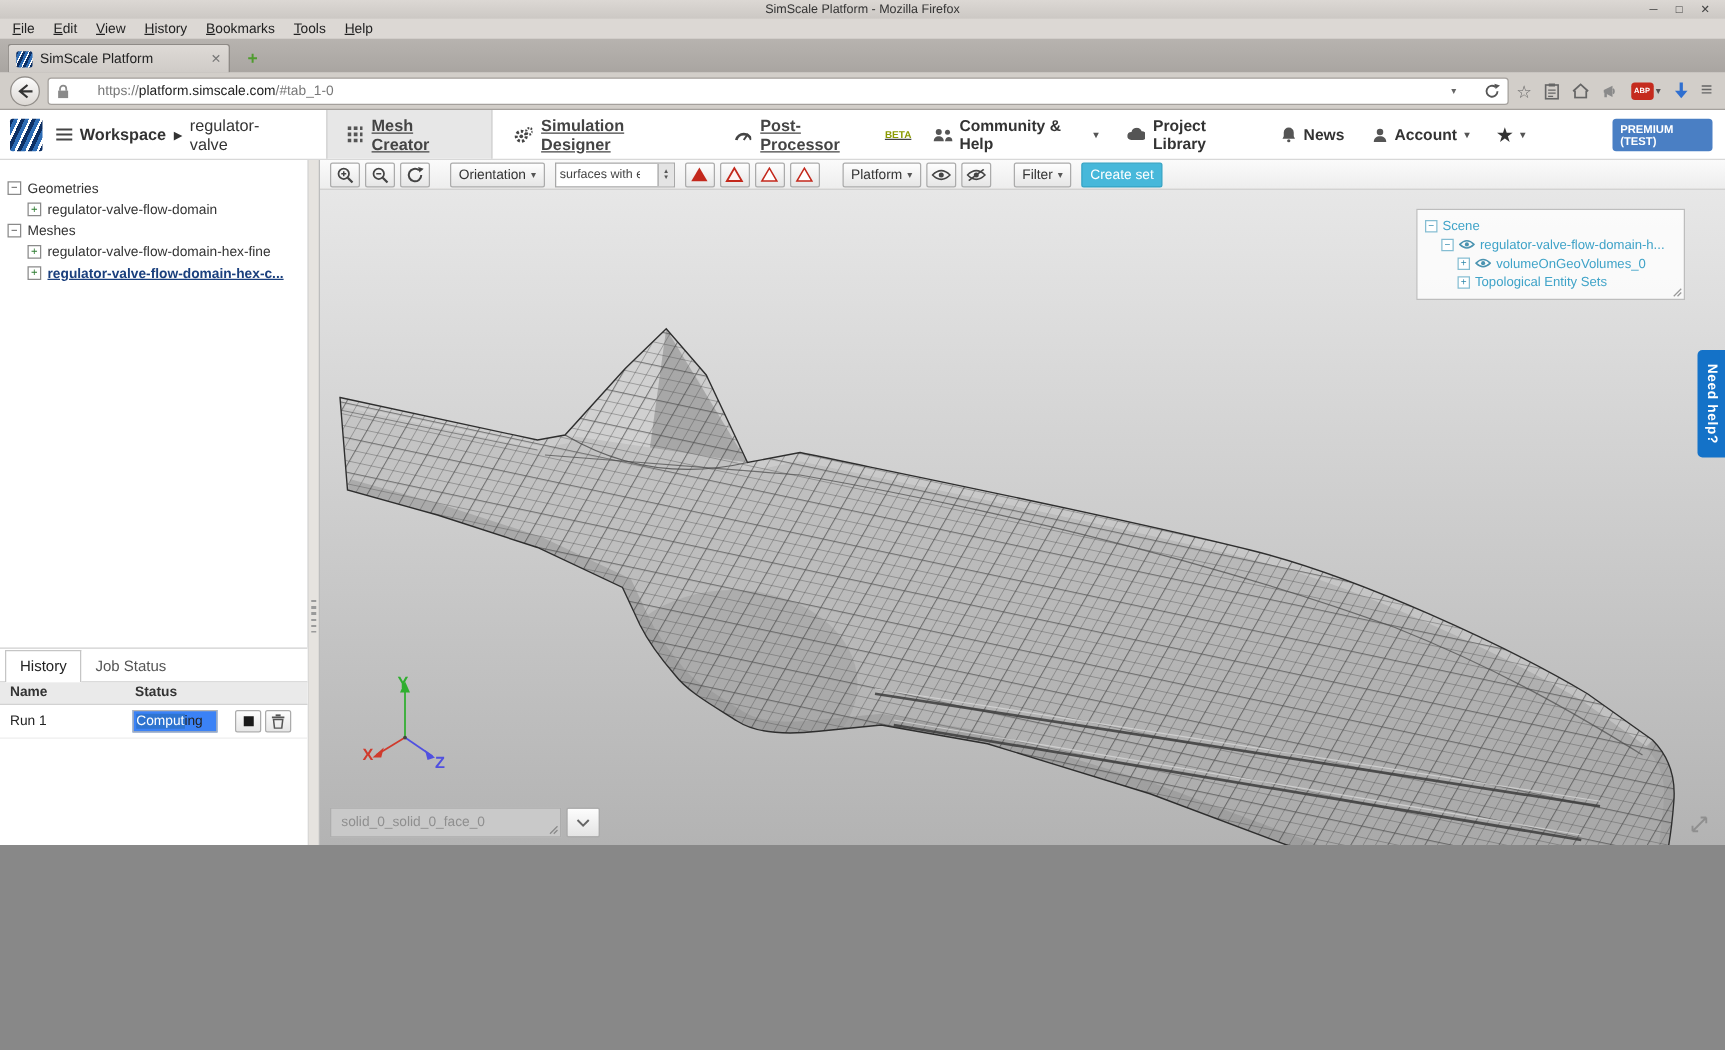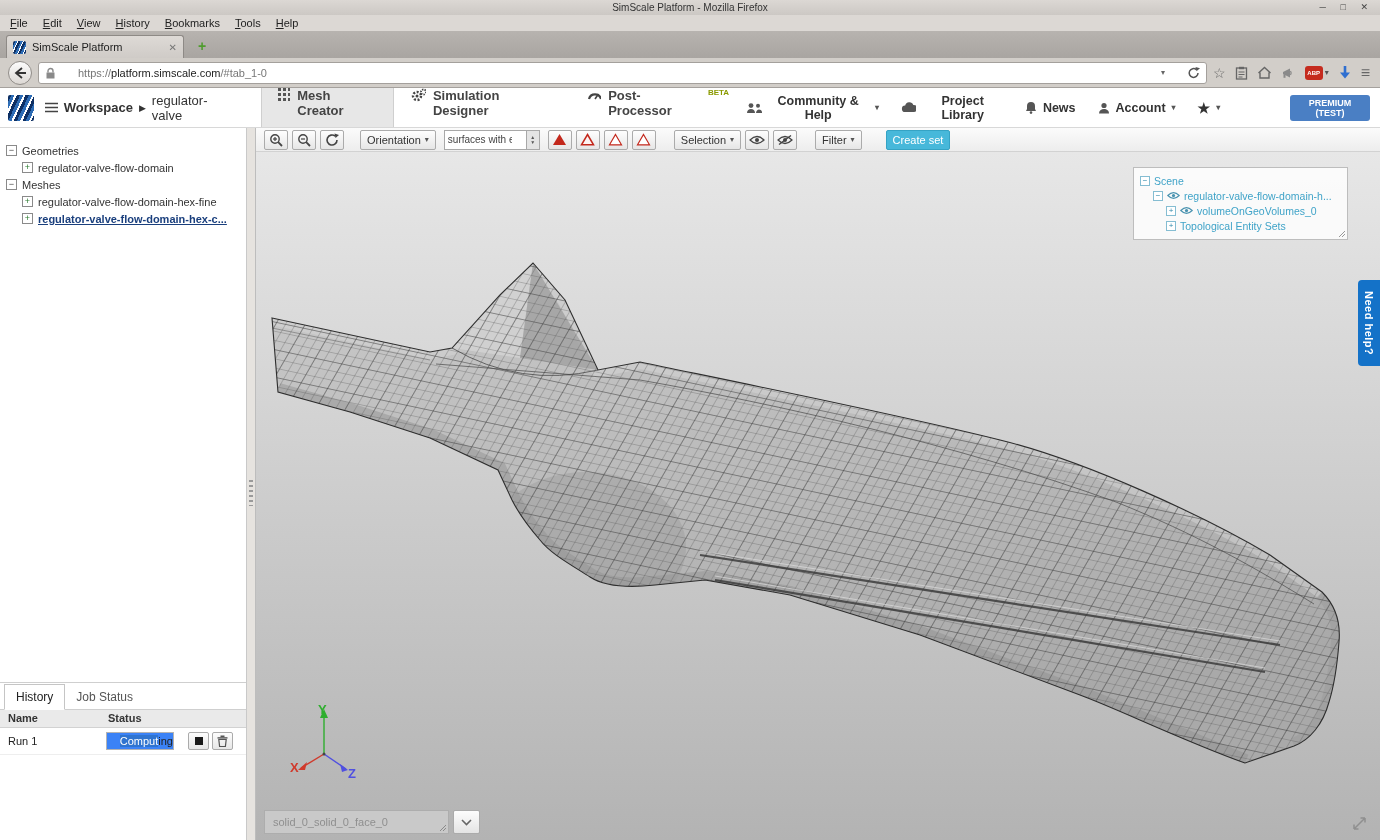--- a/index.html
+++ b/index.html
@@ -1,17 +1,17 @@
 <!DOCTYPE html>
 <html><head>
 <meta charset="utf-8">
 <style>
   * { margin:0; padding:0; box-sizing:border-box; }
   body { font-family:"Liberation Sans", sans-serif; background:#888; }
-  .screen { position:relative; width:1380px; height:840px; background:#d6d2ce; overflow:hidden; font-size:12px; color:#222; }
+  .screen { position:relative; width:1380px; height:676px; background:#d6d2ce; overflow:hidden; font-size:12px; color:#222; }
 
   
   .titlebar { position:absolute; left:0; top:0; right:0; height:15px; background:linear-gradient(#dcd8d4,#ccc8c4); text-align:center; font-size:10px; color:#333; line-height:15px; }
   .win-controls { position:absolute; right:6px; top:0; font-size:9px; color:#444; letter-spacing:6px; }
   .win-controls span { cursor:default; }
   .menubar { position:absolute; left:0; top:15px; right:0; height:16px; background:#dcd8d4; font-size:11px; line-height:16px; padding-left:4px; }
   .menu-item { display:inline-block; padding:0 6px; color:#222; }
   .menu-item::first-letter { text-decoration:underline; }
   .tabbar { position:absolute; left:0; top:31px; right:0; height:27px; background:linear-gradient(#b7b3af,#a9a5a1); display:flex; align-items:flex-end; padding-left:6px; }
   .tab { width:178px; height:23px; background:linear-gradient(#dedad6,#cfcbc7); border:1px solid #8e8a86; border-bottom:none; border-radius:3px 3px 0 0; display:flex; align-items:center; gap:6px; padding:0 6px; font-size:11px; }
@@ -31,24 +31,24 @@
   .glyph-icon { color:#666; font-size:14px; line-height:1; }
   .abp { width:18px; height:14px; background:#c52b1e; border-radius:3px; color:#fff; font-size:6px; font-weight:bold; text-align:center; line-height:14px; }
   .caret { font-size:8px; color:#555; }
 
   
   .appheader { position:absolute; left:0; top:88px; right:0; height:40px; background:#fff; border-bottom:1px solid #d8d8d8; display:flex; align-items:stretch; }
   .logo { width:26px; height:26px; margin:7px 10px 0 8px; background:repeating-linear-gradient(115deg,#0d2f63 0 3px,#2d6cb5 3px 6px,#ffffff 6px 8px); border-radius:2px; flex:none; }
   .workspace { display:flex; align-items:center; gap:6px; font-size:13px; color:#333; padding-right:30px; }
   .workspace b { font-weight:bold; }
   .bc-arrow { font-size:9px; color:#333; }
-  .app-tab { display:flex; align-items:flex-start; gap:7px; padding:0 16px; font-size:13px; font-weight:600; color:#444; border-left:1px solid transparent; border-right:1px solid transparent; }
+  .app-tab { display:flex; align-items:center; gap:7px; padding:0 16px; font-size:13px; font-weight:600; color:#444; border-left:1px solid transparent; border-right:1px solid transparent;text-decoration:underline; }
   .app-tab.active { background:#e7e7e7; border-color:#cfcfcf; }
   .beta { font-size:8px; color:#8a9a00; font-weight:bold; vertical-align:super; margin-left:2px; }
-  .header-right { margin-left:auto; display:flex; align-items:center; gap:22px; padding-right:10px;text-align:center; }
+  .header-right { margin-left:auto; display:flex; align-items:center; gap:22px; padding-right:10px; }
   .hnav { display:flex; align-items:center; gap:6px; font-size:12.5px; font-weight:600; color:#333; }
   .premium { background:#4a7fc4; color:#fff; font-size:9px; font-weight:bold; padding:3px 6px; border-radius:3px;margin-left:48px; }
 
   
   .content { position:absolute; left:0; top:128px; right:0; bottom:0; }
   .sidebar { position:absolute; left:0; top:0; width:247px; bottom:0; background:#fff; border-right:1px solid #c9c9c9; }
   .splitter { position:absolute; left:247px; width:9px; top:0; bottom:0; background:#e6e3df; border-right:1px solid #bdbdbd; }
   .splitter .grip { position:absolute; left:2px; top:352px; width:4px; height:26px; background:repeating-linear-gradient(#9a9a9a 0 2px,transparent 2px 5px); }
   .viewport { position:absolute; left:256px; top:0; right:0; bottom:0; }
 
@@ -61,35 +61,35 @@
   .tbox { width:11px; height:11px; border:1px solid #8a8a8a; background:#fff; font-size:9px; line-height:9px; text-align:center; color:#444; flex:none; }
   .tbox.plus { color:#2e7d32; }
   .tnode.selected .tlabel { color:#1a3f7d; font-weight:bold; text-decoration:underline; }
   .histpanel { position:absolute; left:0; right:0; bottom:0; height:158px; background:#fff; border-top:1px solid #cfcfcf; }
   .ptabs { height:27px; border-bottom:1px solid #cfcfcf; display:flex; align-items:flex-end; padding-left:4px; }
   .ptab { padding:5px 11px; font-size:12px; color:#555; }
   .ptab.active { background:#fff; border:1px solid #c5c5c5; border-bottom:1px solid #fff; margin-bottom:-1px; color:#222; }
   .thead { height:18px; background:#eaeaea; border-bottom:1px solid #d2d2d2; font-size:11px; font-weight:bold; color:#333; position:relative; }
   .thead .c1 { position:absolute; left:8px; top:2px; }
   .thead .c2 { position:absolute; left:108px; top:2px; }
-  .trow { height:27px; position:relative; border-bottom:1px solid #eee;text-align:right; }
+  .trow { height:27px; position:relative; border-bottom:1px solid #eee; }
   .trow .c1 { position:absolute; left:8px; top:7px; font-size:11px; }
   .status-field { position:absolute; left:106px; top:4px; width:68px; height:18px; border:1px solid #b3b3b3; background:#3b82f6; font-size:11px; line-height:16px; padding-left:2px; overflow:hidden; white-space:nowrap; }
   .sel { background:#2f74d0; color:#fff; }
   .mini-btn { position:absolute; top:4px; width:21px; height:18px; border:1px solid #ababab; border-radius:2px; background:linear-gradient(#fdfdfd,#e7e7e7); display:flex; align-items:center; justify-content:center; }
   .stopsq { width:8px; height:8px; background:#1a1a1a; }
 
   
   .vtoolbar { position:absolute; left:0; top:0; right:0; height:24px; background:linear-gradient(#fbfbfb,#ededed); border-bottom:1px solid #d2d2d2; display:flex; align-items:center; gap:4px; padding-left:8px; }
   .vbtn { height:20px; display:inline-flex; align-items:center; gap:4px; border:1px solid #ababab; border-radius:2px; background:linear-gradient(#fefefe,#e6e6e6); font-size:11px; color:#333; padding:0 6px; flex:none; }
   .vbtn.iconbtn { width:24px; justify-content:center; padding:0; }
   .vselect { height:20px; width:96px; border:1px solid #a8a8a8; background:#fff; display:inline-flex; align-items:center; flex:none; margin:0 4px;gap:14px; }
   .vselect .txt { flex:1; font-size:10px; color:#444; padding:0 3px; white-space:nowrap; overflow:hidden; }
   .vselect .spin { width:13px; height:100%; border-left:1px solid #a8a8a8; background:#e4e4e4; display:flex; flex-direction:column; align-items:center; justify-content:center; font-size:5px; color:#555; line-height:5px; }
-  .createset { background:#47b8da; border:1px solid #35a3c4; color:#fff; margin-left:20px; }
+  .createset { background:#47b8da; border:1px solid #35a3c4; color:#fff; margin-left:4px; }
   .canvas { position:absolute; left:0; top:24px; right:0; bottom:0; background:linear-gradient(#e7e7e7,#cdcdcd 50%,#b3b3b3); overflow:hidden; }
   .meshsvg { position:absolute; left:0; top:0; }
 
   .scenepanel { position:absolute; left:877px; top:15px; width:215px; background:rgba(255,255,255,.82); border:1px solid #bdbdbd; padding:5px 4px 6px 6px; font-size:10.5px; color:#3fa3c8; }
   .srow { display:flex; align-items:center; gap:4px; padding:1.5px 0; white-space:nowrap; overflow:hidden; }
   .srow .tbox { border-color:#85bdd2; color:#2f88ab; width:10px; height:10px; font-size:8px; line-height:8px; }
   .srow.i1 { padding-left:13px; } .srow.i2 { padding-left:26px; }
   .panel-grip { position:absolute; right:1px; bottom:1px; }
 
   .needhelp { position:absolute; right:0; top:128px; width:22px; height:86px; background:#1472c8; color:#fff; border-radius:4px 0 0 4px; writing-mode:vertical-rl; text-align:center; font-size:11px; font-weight:bold; letter-spacing:.5px; line-height:22px; }
@@ -366,21 +366,21 @@
               <polygon points="7.5,1.5 13.5,11.8 1.5,11.8" fill="#fff" stroke="#c3281c" stroke-width="1.2"></polygon>
             </svg>
           </span>
         <span class="vbtn iconbtn">
             <svg width="15" height="13">
               <polygon points="7.5,1.5 13.5,11.8 1.5,11.8" fill="#fff" stroke="#c3281c" stroke-width="1.2"></polygon>
             </svg>
           </span>
         <span style="width:10px"></span>
         <span class="vbtn">
-            <span>Selection</span>
+            <span>Platform</span>
             <span class="caret">▾</span>
           </span>
         <span class="vbtn iconbtn">
             <svg width="16" height="10" viewBox="0 0 16 10">
               <path d="M1 5Q8 -2 15 5Q8 12 1 5Z" fill="none" stroke="#444" stroke-width="1.2"></path>
               <circle cx="8" cy="5" r="2" fill="#444"></circle>
             </svg>
           </span>
         <span class="vbtn iconbtn">
             <svg width="16" height="10" viewBox="0 0 16 10">

